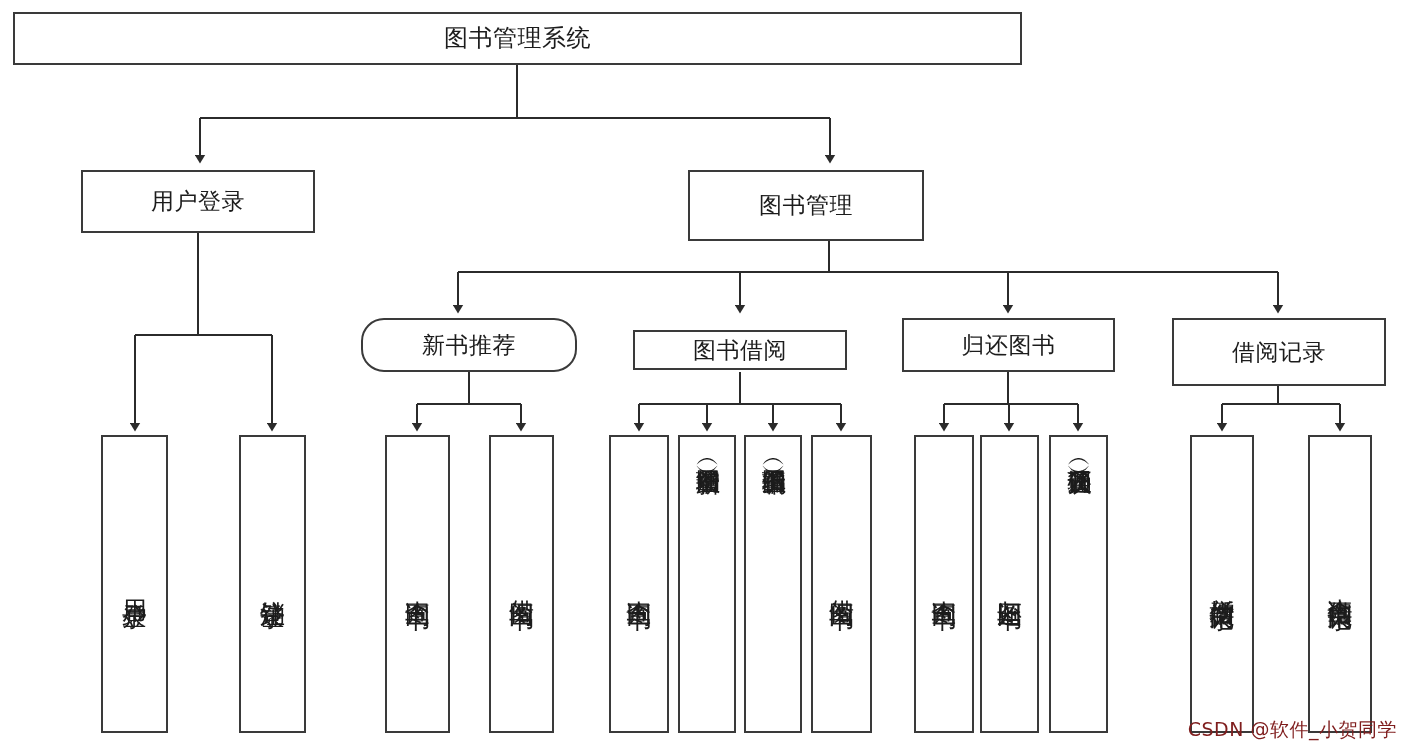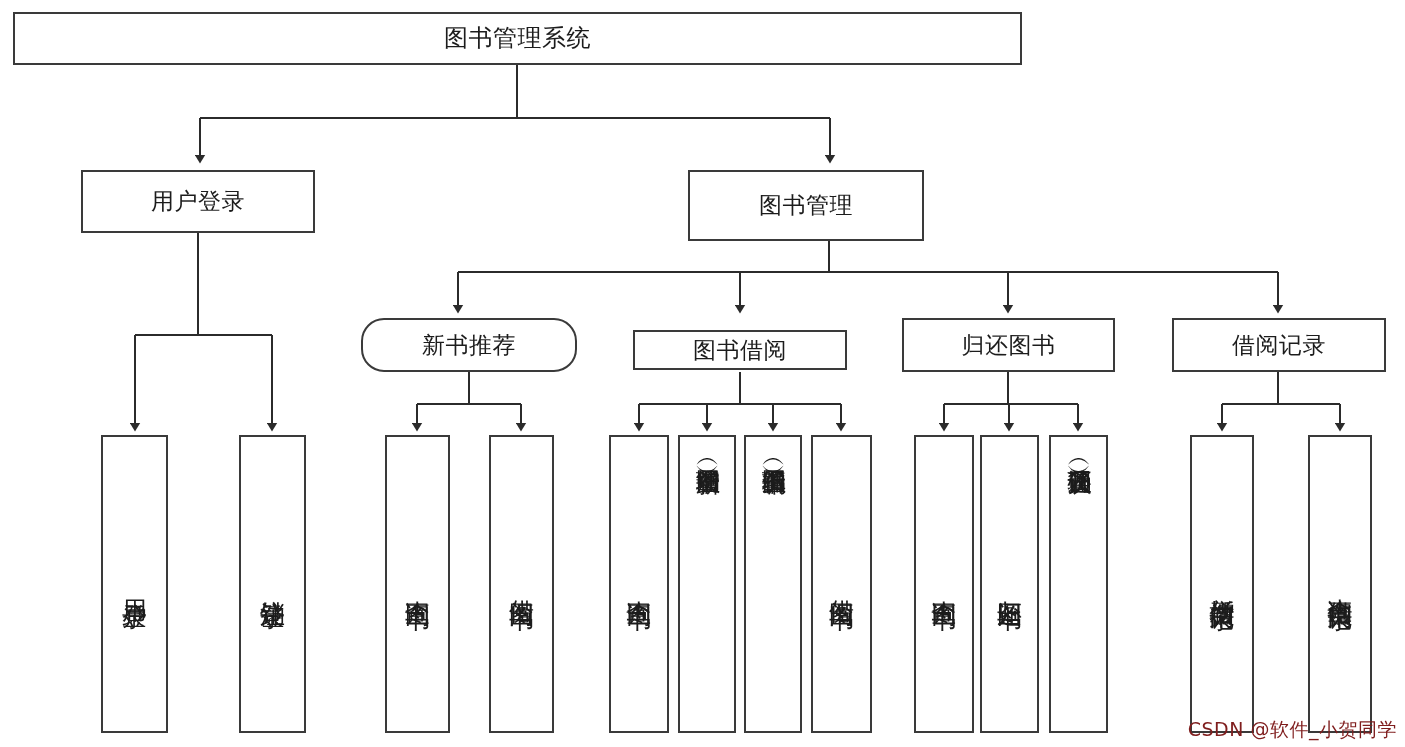--- a/index.html
+++ b/index.html
@@ -151,21 +151,21 @@
 
   <div class="node horiz" style="left:361px; top:318px; width:216px; height:54px;border-radius:23px;">
     <span class="node-label">新书推荐</span>
   </div>
   <div class="node horiz" style="left:633px; top:330px; width:214px; height:40px;">
     <span class="node-label">图书借阅</span>
   </div>
   <div class="node horiz" style="left:902px; top:318px; width:213px; height:54px;">
     <span class="node-label">归还图书</span>
   </div>
-  <div class="node horiz" style="left:1172px; top:318px; width:214px; height:54px;">
+  <div class="node horiz" style="left:1172px; top:318px; width:214px; height:68px;">
     <span class="node-label">借阅记录</span>
   </div>
 
   <div class="node vert mid-anchor" style="left:101px; top:435px; width:67px; height:298px;">
     <span class="node-label">用户登录</span>
   </div>
   <div class="node vert mid-anchor" style="left:239px; top:435px; width:67px; height:298px;">
     <span class="node-label">注销登录</span>
   </div>
 

